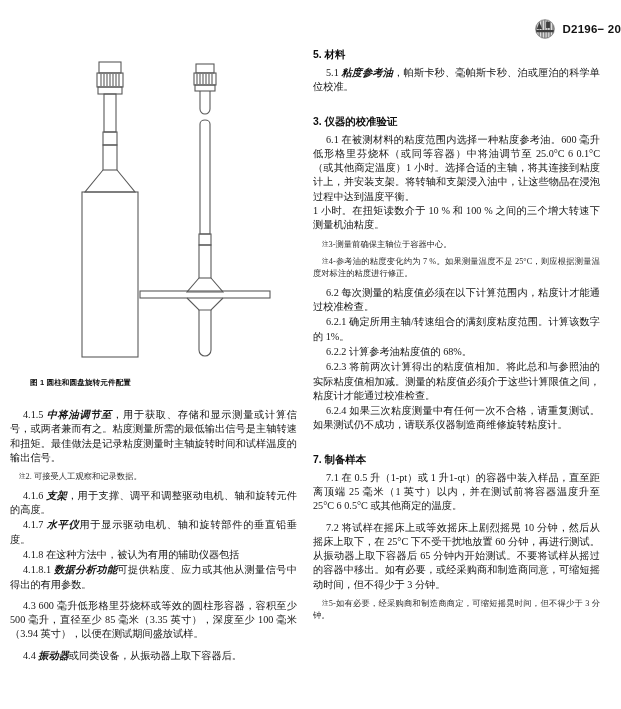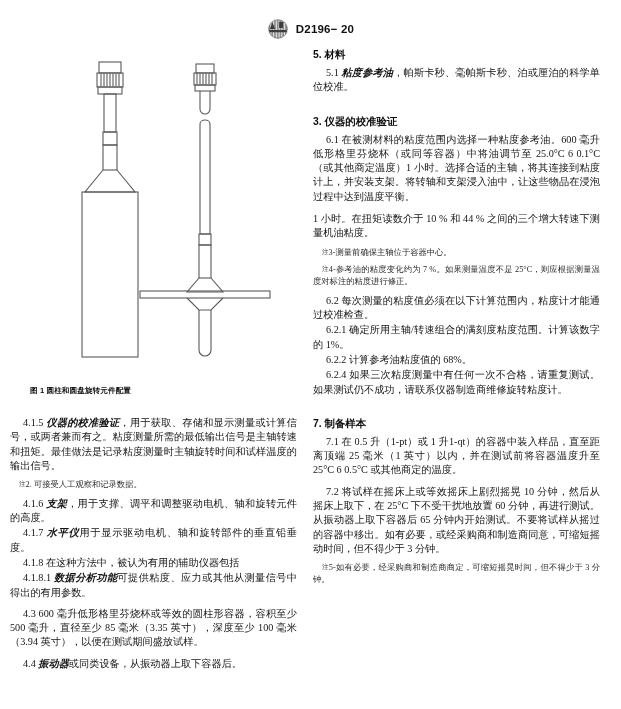--- a/index.html
+++ b/index.html
@@ -14,21 +14,21 @@
     color: #1a1a1a;
     overflow: hidden;
     position: relative;
   }
 
   
   .page-header {
     height: 34px;
     display: flex;
     align-items: center;
-    justify-content: center;
+    justify-content: flex-end;
     gap: 7px;
     padding-top: 12px;
   }
   .astm-logo {
     width: 22px;
     height: 22px;
     flex: 0 0 auto;
   }
   .doc-designation {
     font-family: "Liberation Sans", "DejaVu Sans", sans-serif;
@@ -60,36 +60,36 @@
   }
   .figure-svg {
     display: block;
     margin: 0 auto;
   }
   .fig-caption {
     font-family: "Liberation Sans", "DejaVu Sans", sans-serif;
     font-size: 7.6px;
     font-weight: bold;
     color: #111;
-    margin-top: 16px;
+    margin-top: 8px;
     margin-left: 20px;
     letter-spacing: 0.1px;
   }
 
   
   p.para {
     font-size: 10.2px;
     line-height: 1.40;
     margin: 0 0 1px 0;
     text-indent: 13px;
     text-align: justify;
     text-justify: inter-ideograph;
     color: #151515;
   }
-  p.para.tight { margin-bottom: 8px; }
+  p.para.tight { margin-bottom: 0; }
   p.para.noindent { text-indent: 0; }
   p.gap { margin-top: 7px; }
 
   .sec-head {
     font-family: "Liberation Sans", "DejaVu Sans", sans-serif;
     font-size: 10.4px;
     font-weight: bold;
     margin: 20px 0 4px 0;
     color: #0d0d0d;
   }
@@ -214,21 +214,21 @@
 
         </g>
       </svg>
       <div class="fig-caption">图 1 圆柱和圆盘旋转元件配置</div>
     </div>
 
     <div class="spacer-20"></div>
 
     <p class="para">
       <span>4.1.5</span>
-      <em class="ital">仪器的校准验证</em><span>，用于获取、存储和显示测量或计算信号，或两者兼而有之。粘度测量所需的最低输出信号是主轴转速和扭矩。最佳做法是记录粘度测量时主轴旋转时间和试样温度的输出信号。</span>
+      <em class="ital">中将油调节至</em><span>，用于获取、存储和显示测量或计算信号，或两者兼而有之。粘度测量所需的最低输出信号是主轴转速和扭矩。最佳做法是记录粘度测量时主轴旋转时间和试样温度的输出信号。</span>
     </p>
 
     <p class="note">
       <span class="note-tag">注</span><span>2. 可接受人工观察和记录数据。</span>
     </p>
 
     <p class="para">
       <span>4.1.6</span>
       <em class="ital">支架</em><span>，用于支撑、调平和调整驱动电机、轴和旋转元件的高度。</span>
     </p>
@@ -269,21 +269,21 @@
     </p>
 
     <div class="sec-head">3. 仪器的校准验证</div>
 
     <p class="para tight">
       <span>6.1</span>
       <span>在被测材料的粘度范围内选择一种粘度参考油。600 毫升低形格里芬烧杯（或同等容器）中将油调节至 25.0°C 6 0.1°C（或其他商定温度）1 小时。选择合适的主轴，将其连接到粘度计上，并安装支架。将转轴和支架浸入油中，让这些物品在浸泡过程中达到温度平衡。</span>
     </p>
 
     <p class="para noindent">
-      <span>1 小时。在扭矩读数介于 10 % 和 44 % 之间的三个增大转速下测量机油粘度。</span>
+      <span>1 小时。在扭矩读数介于 10 % 和 100 % 之间的三个增大转速下测量机油粘度。</span>
     </p>
 
     <p class="note">
       <span class="note-tag">注</span><span>3-测量前确保主轴位于容器中心。</span>
     </p>
 
     <p class="note">
       <span class="note-tag">注</span><span>4-参考油的粘度变化约为 7 %。如果测量温度不是 25°C，则应根据测量温度对标注的粘度进行修正。</span>
     </p>
 
@@ -295,20 +295,24 @@
     <p class="para">
       <span>6.2.1</span>
       <span>确定所用主轴/转速组合的满刻度粘度范围。计算该数字的 1%。</span>
     </p>
 
     <p class="para">
       <span>6.2.2</span>
       <span>计算参考油粘度值的 68%。</span>
     </p>
 
+    <p class="para">
+      <span>6.2.3</span>
+      <span>将前两次计算得出的粘度值相加。将此总和与参照油的实际粘度值相加减。测量的粘度值必须介于这些计算限值之间，粘度计才能通过校准检查。</span>
+    </p>
 
     <p class="para">
       <span>6.2.4</span>
       <span>如果三次粘度测量中有任何一次不合格，请重复测试。如果测试仍不成功，请联系仪器制造商维修旋转粘度计。</span>
     </p>
 
     <div class="sec-head">7. 制备样本</div>
 
     <p class="para">
       <span>7.1</span>

